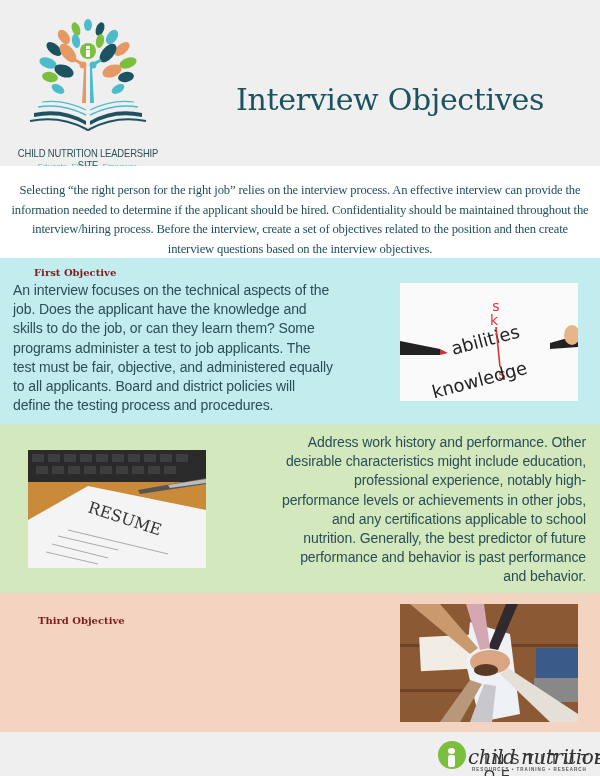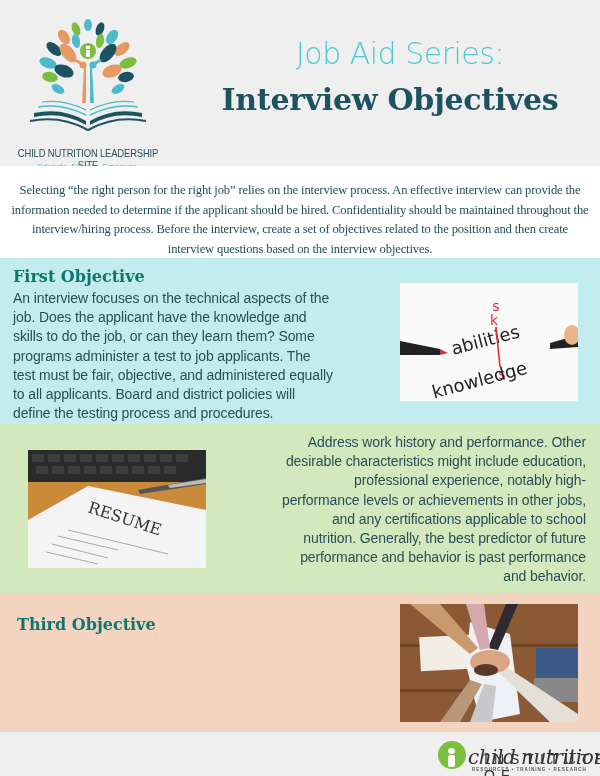--- a/index.html
+++ b/index.html
@@ -6,30 +6,30 @@
   html, body { width: 600px; height: 776px; overflow: hidden; background: #efefef; }
   body { font-family: "Liberation Sans", sans-serif; color: #1f4e5a; position: relative; }
 
   .header { position: absolute; left: 0; top: 0; width: 600px; height: 166px; background: #efefef; }
   .logo { position: absolute; left: 8px; top: 17px; width: 160px; height: 158px; }
   .logo-svg { position: absolute; left: 20px; top: 0; }
   .logo-name { position: absolute; left: 0; top: 130px; width: 160px; text-align: center; font-size: 10.5px; color: #2d4f5a; font-family: "Liberation Sans", sans-serif; letter-spacing: -0.2px; transform: scaleX(0.9); }
   .logo-tag { position: absolute; left: 0; top: 145px; width: 160px; text-align: center; font-size: 8px; color: #4cbccb; font-family: "Liberation Sans", sans-serif; }
 
   .title-series { position: absolute; left: 200px; top: 36px; width: 400px; text-align: center; font-family: "DejaVu Sans", sans-serif; font-weight: 300; font-size: 30px; color: #4fc9d2; letter-spacing: -0.5px; }
-  .title-main { position: absolute; left: 180px; top: 82px; width: 420px; text-align: center; font-family: "DejaVu Serif", serif; font-weight: bold; font-size: 30px; color: #1d5361; letter-spacing: -0.3px; }
+  .title-main { position: absolute; left: 180px; top: 82px; width: 420px; text-align: center; font-family: "DejaVu Serif", serif; font-weight: normal; font-size: 30px; color: #1d5361; letter-spacing: -0.3px; }
 
   .intro { position: absolute; left: 0; top: 166px; width: 600px; height: 92px; background: #ffffff; padding: 15px 10px 0 10px; text-align: center; font-family: Liberation Serif, serif; font-size: 12.6px; line-height: 19.5px; color: #1f4e5a; letter-spacing: -0.15px; }
 
   .section { position: absolute; left: 0; width: 600px; }
   .sec1 { top: 258px; height: 166px; background: #c3ecee; }
   .sec2 { top: 424px; height: 169px; background: #d3e8bd; }
   .sec3 { top: 593px; height: 139px; background: #f2d4c1; }
 
-  .sec-title { font-family: "DejaVu Serif", serif; font-weight: bold; font-size: 16px; color: #0f766e; }
+  .sec-title { font-family: "DejaVu Serif", serif; font-weight: bold; font-size: 10px; color: #7f1d1d; margin-left: 21px; }
   .sec-body { font-family: "Liberation Sans", sans-serif; font-size: 14px; line-height: 19.2px; color: #2a4e58; letter-spacing: -0.1px; }
 
   .sec1 .text { position: absolute; left: 13px; top: 9px; width: 320px; }
   .sec1 .sec-title { margin-bottom: 3px; }
   .sec2 .text { position: absolute; left: 280px; top: 9px; width: 306px; text-align: right; }
   .sec2 .sec-title { margin-bottom: 3px; }
   .sec3 .text { position: absolute; left: 17px; top: 22px; width: 310px; }
   .sec3 .sec-title { margin-bottom: 3px; }
 
   .photo { position: absolute; overflow: hidden; }
@@ -87,21 +87,20 @@
       <path d="M114 96 Q86 90 62 104 L62 108 Q86 94 114 100 Z" fill="#1d5361"></path>
       <path d="M10 90 Q34 86 58 98" stroke="#4cbccb" stroke-width="1.5" fill="none"></path>
       <path d="M110 90 Q86 86 62 98" stroke="#4cbccb" stroke-width="1.5" fill="none"></path>
       <path d="M14 85 Q36 82 58 93" stroke="#4cbccb" stroke-width="1.2" fill="none"></path>
       <path d="M106 85 Q84 82 62 93" stroke="#4cbccb" stroke-width="1.2" fill="none"></path>
       <path d="M2 104 Q32 98 58 112 Q60 114 62 112 Q88 98 118 104" stroke="#1d5361" stroke-width="2" fill="none"></path>
     </svg>
     <div class="logo-name">CHILD NUTRITION LEADERSHIP SITE</div>
     <div class="logo-tag">Educate. Elevate. Empower.</div>
   </div>
-  <div class="title-series">Job Aid Series:</div>
   <div class="title-main">Interview Objectives</div>
 </div>
 
 <div class="intro">Selecting “the right person for the right job” relies on the interview process. An effective interview can provide the information needed to determine if the applicant should be hired. Confidentiality should be maintained throughout the interview/hiring process. Before the interview, create a set of objectives related to the position and then create interview questions based on the interview objectives.</div>
 
 <div class="section sec1">
   <div class="text">
     <div class="sec-title">First Objective</div>
     <div class="sec-body">An interview focuses on the technical aspects of the job. Does the applicant have the knowledge and skills to do the job, or can they learn them? Some programs administer a test to job applicants. The test must be fair, objective, and administered equally to all applicants. Board and district policies will define the testing process and procedures.</div>
   </div>

